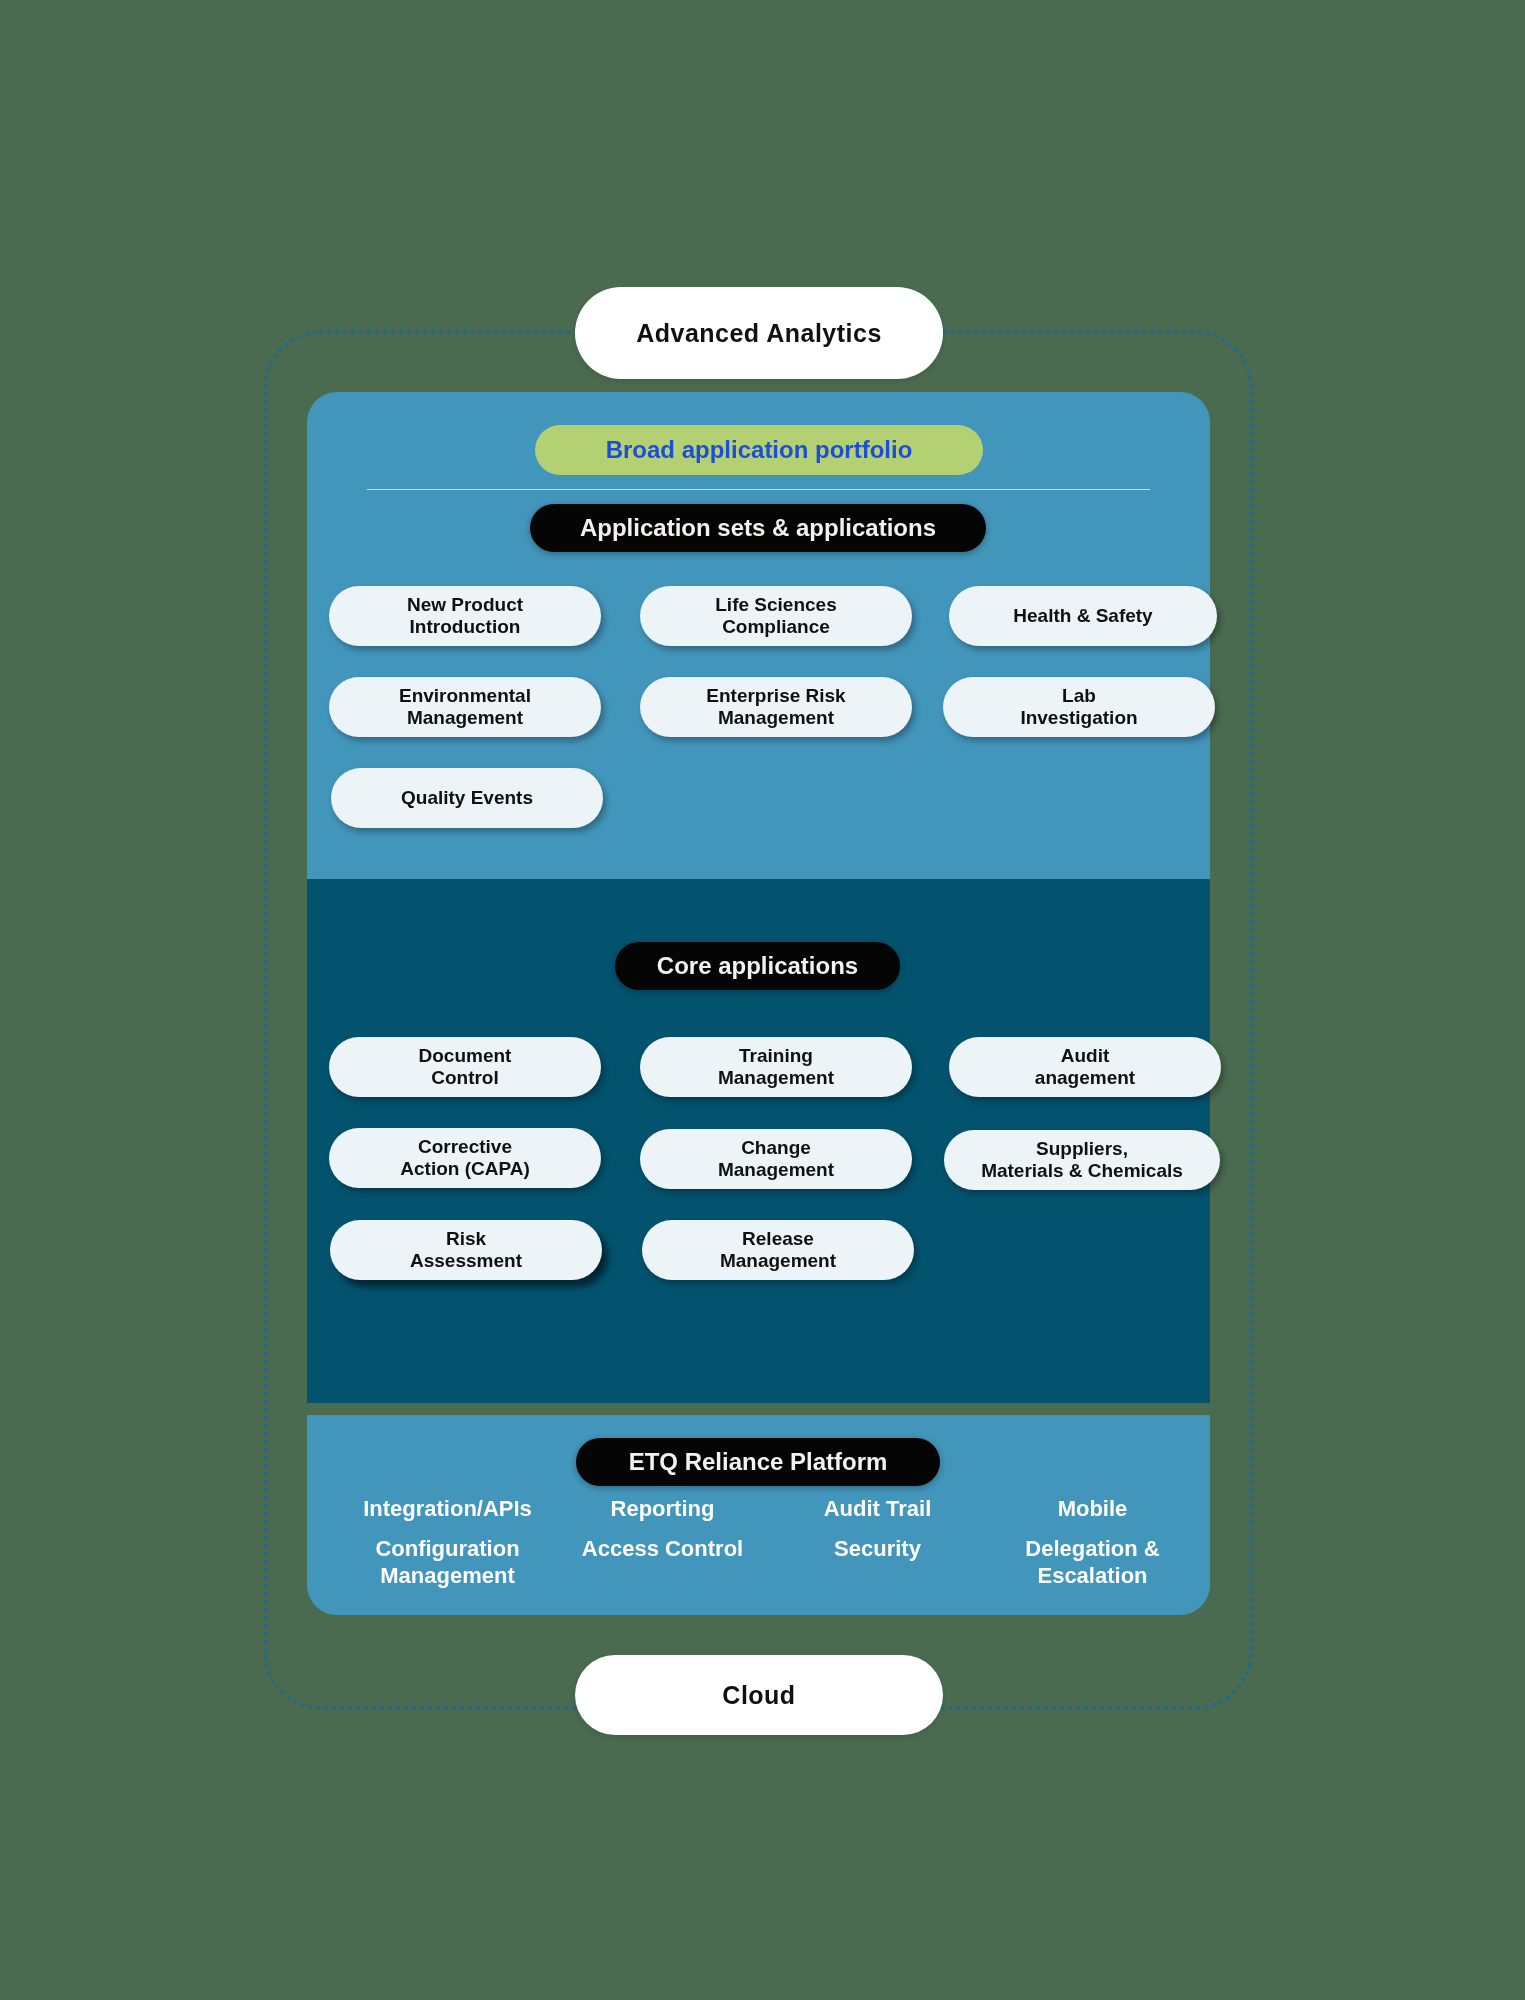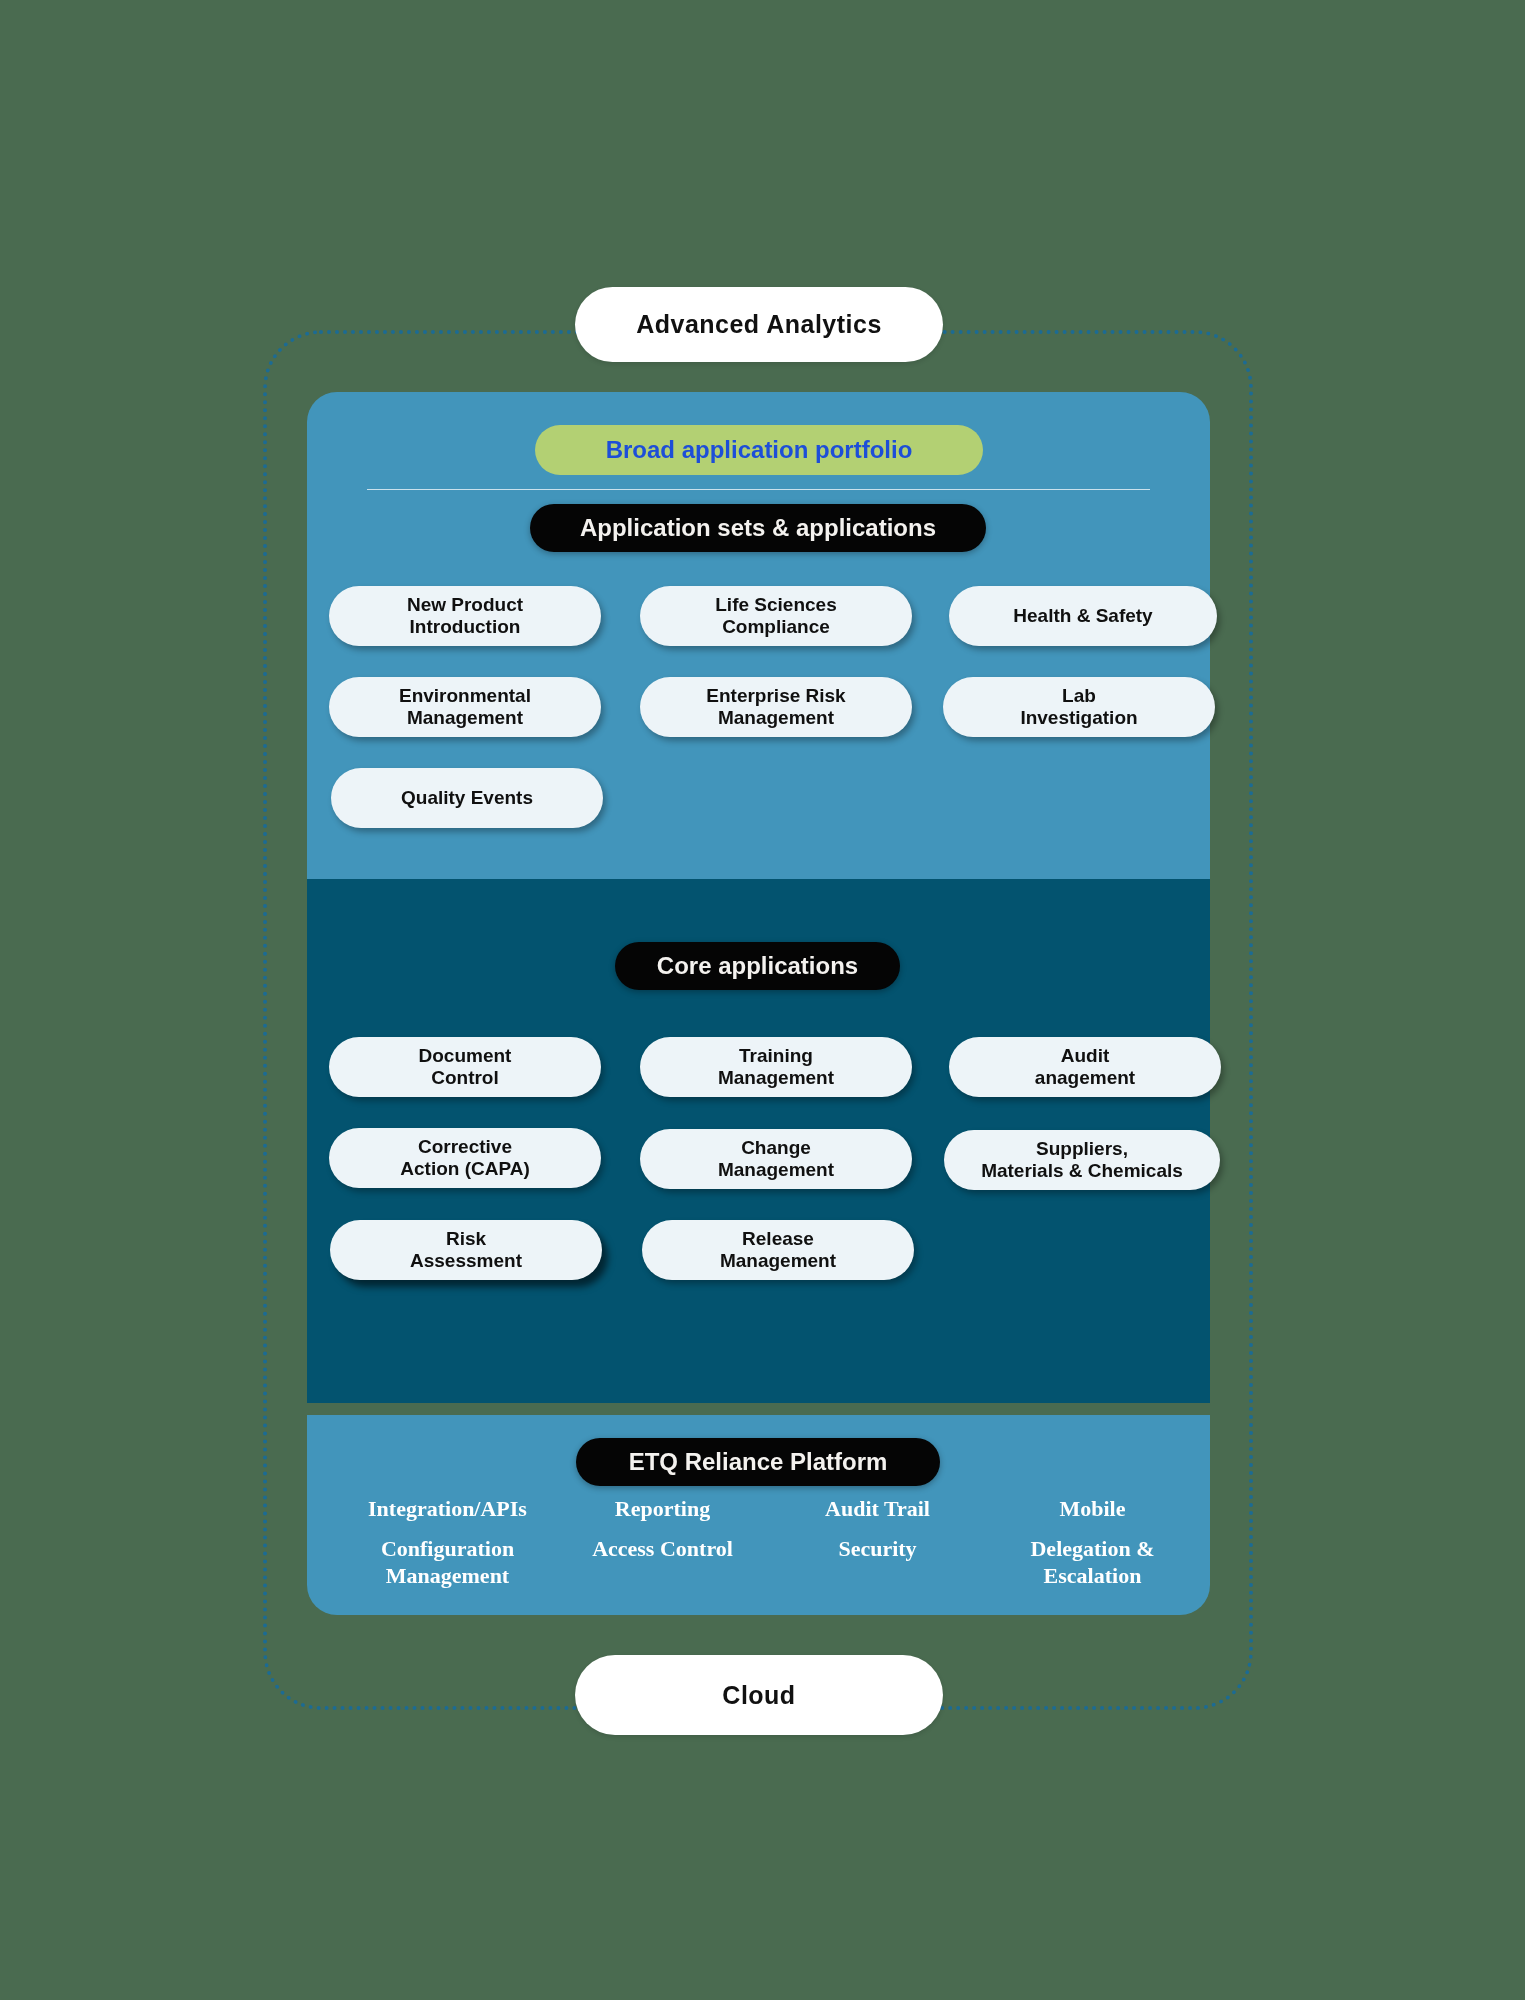--- a/index.html
+++ b/index.html
@@ -38,21 +38,21 @@
     color: #111111;
     font-weight: bold;
     letter-spacing: 0.5px;
     z-index: 40;
     box-shadow: 0 2px 5px rgba(0,0,0,0.12);
   }
   #capsule-advanced-analytics {
     left: 575px;
     top: 287px;
     width: 368px;
-    height: 75px;
+    height: 92px;
     font-size: 25px;
   }
   #capsule-cloud {
     left: 575px;
     top: 1655px;
     width: 368px;
     height: 80px;
     font-size: 25px;
   }
 
@@ -204,21 +204,20 @@
   #platform-features {
     position: absolute;
     left: 340px;
     top: 1496px;
     width: 860px;
     display: grid;
     grid-template-columns: 1fr 1fr 1fr 1fr;
     grid-template-rows: auto auto;
     row-gap: 14px;
     z-index: 20;
-    font-family: Liberation Serif, serif;
   }
   .feature-label {
     color: #ffffff;
     font-size: 22px;
     font-weight: bold;
     text-align: center;
     line-height: 1.2;
     white-space: pre-line;
     align-self: start;
   }

